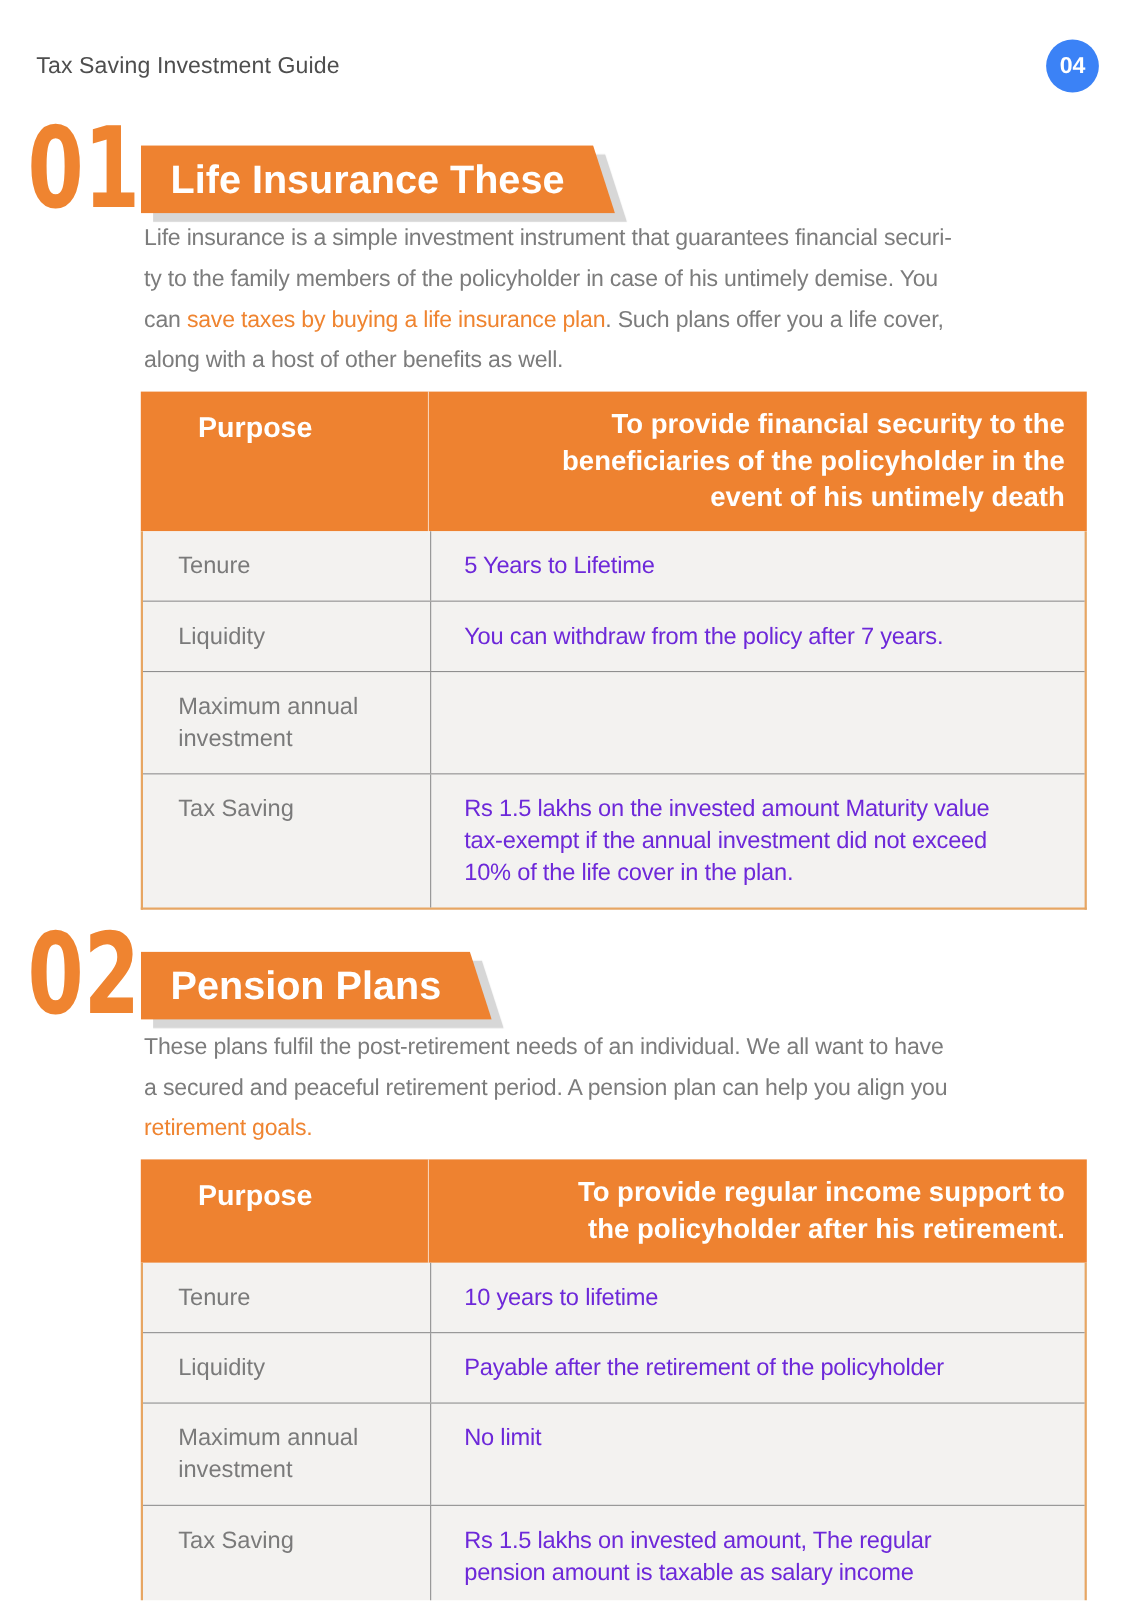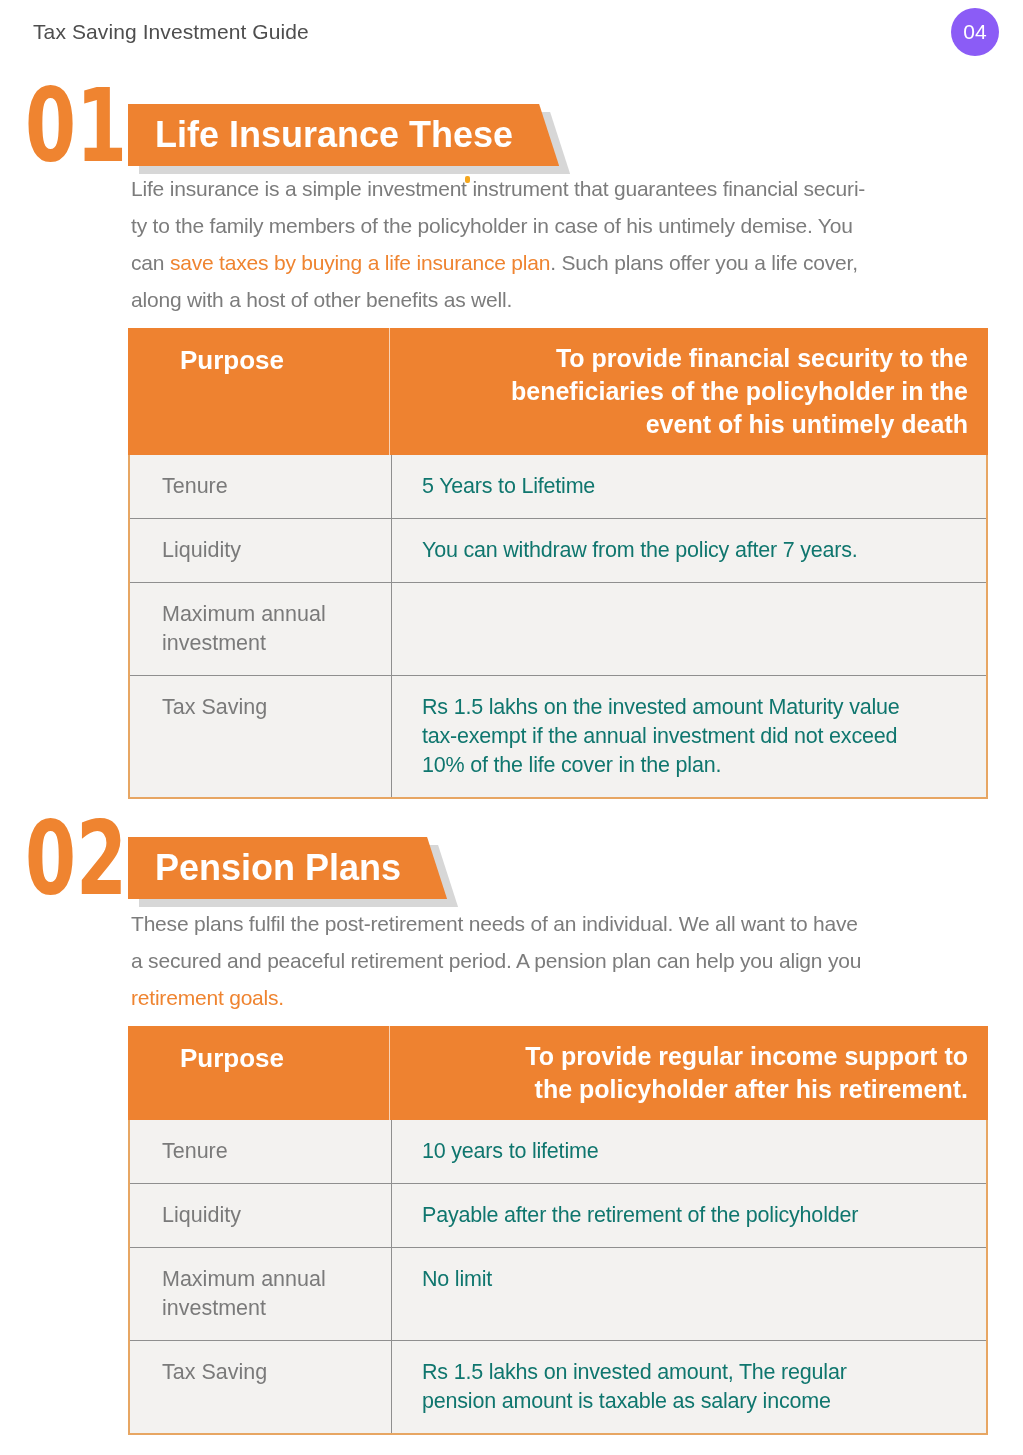--- a/index.html
+++ b/index.html
@@ -3,25 +3,25 @@
 <meta charset="utf-8">
 <style>
   * { margin:0; padding:0; box-sizing:border-box; }
   html,body { background:#ffffff; }
   .page {
     position:relative; width:1023px; height:1455px; background:#ffffff;
     font-family:"Liberation Sans", sans-serif; overflow:hidden;
   }
 
   
-  .top-bar { display:flex; justify-content:space-between; align-items:center; padding:8px 24px 0 33px; }
+  .top-bar { display:flex; justify-content:space-between; align-items:center; padding:36px 24px 0 33px; }
   .doc-title { font-size:21px; color:#4e4e4e; letter-spacing:0.1px; }
   .page-badge {
-    width:48px; height:48px; border-radius:50%; background:#8b5cf6; color:#ffffff;
-    font-weight:normal; font-size:21px; display:flex; align-items:center; justify-content:center;
+    width:48px; height:48px; border-radius:50%; background:#3b82f6; color:#ffffff;
+    font-weight:bold; font-size:21px; display:flex; align-items:center; justify-content:center;
   }
 
   
   .section-head { display:flex; align-items:flex-end; height:88px; margin-left:25px; }
   .section-head.first { margin-top:22px; }
   .section-head.second { margin-top:12px; }
   .big-num {
     font-family:"DejaVu Sans", sans-serif; font-weight:bold; font-size:102px; line-height:0.88;
     color:#ef8430; width:103px; transform:scaleX(0.72); transform-origin:left center;
     position:relative; top:5px; flex:0 0 103px;
@@ -55,21 +55,21 @@
     text-align:right;
   }
   .t-body { border:2px solid #e7a663; border-top:none; background:#f3f2f0; }
   .t-row { display:flex; border-bottom:1px solid #8f8f8f; }
   .t-row:last-child { border-bottom:none; }
   .t-row .cell-label {
     flex:0 0 262px; padding:17px 10px 17px 32px; border-right:1px solid #8f8f8f;
     font-size:21.5px; line-height:29px; color:#7a7a7a; white-space:pre-line;
   }
   .t-row .cell-value {
-    flex:1; padding:17px 4px 17px 30px; font-size:21.5px; line-height:29px; color:#0f766e;
+    flex:1; padding:17px 4px 17px 30px; font-size:21.5px; line-height:29px; color:#6d28d9;
     white-space:pre-line; letter-spacing:-0.2px;
   }
 
   
   .stray { position:absolute; left:465px; top:176px; width:5px; height:7px; background:#f5a71e; border-radius:2px; }
 </style>
 </head>
 <body>
 
 <div class="page">

